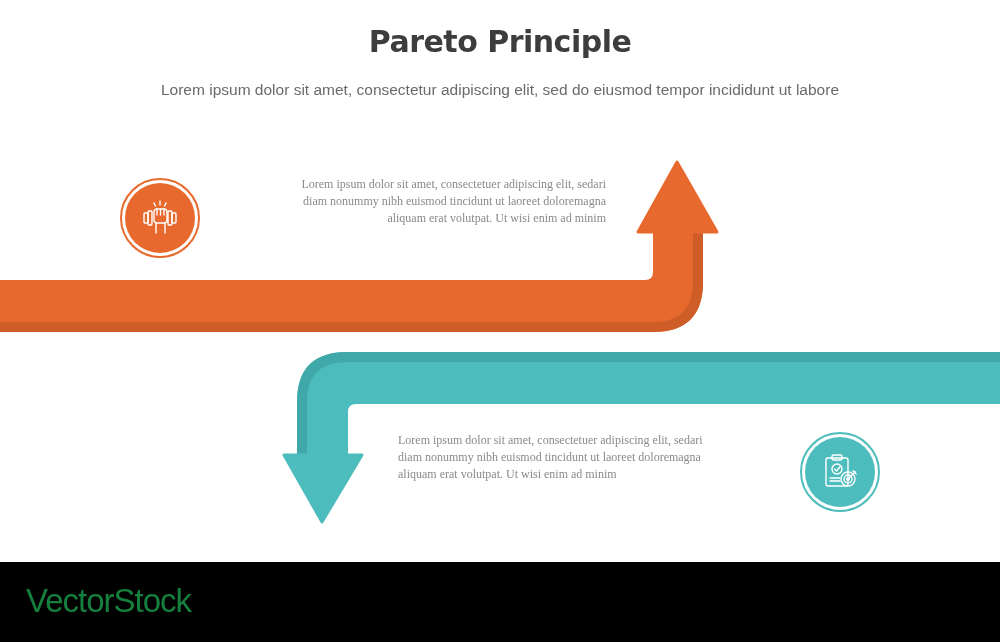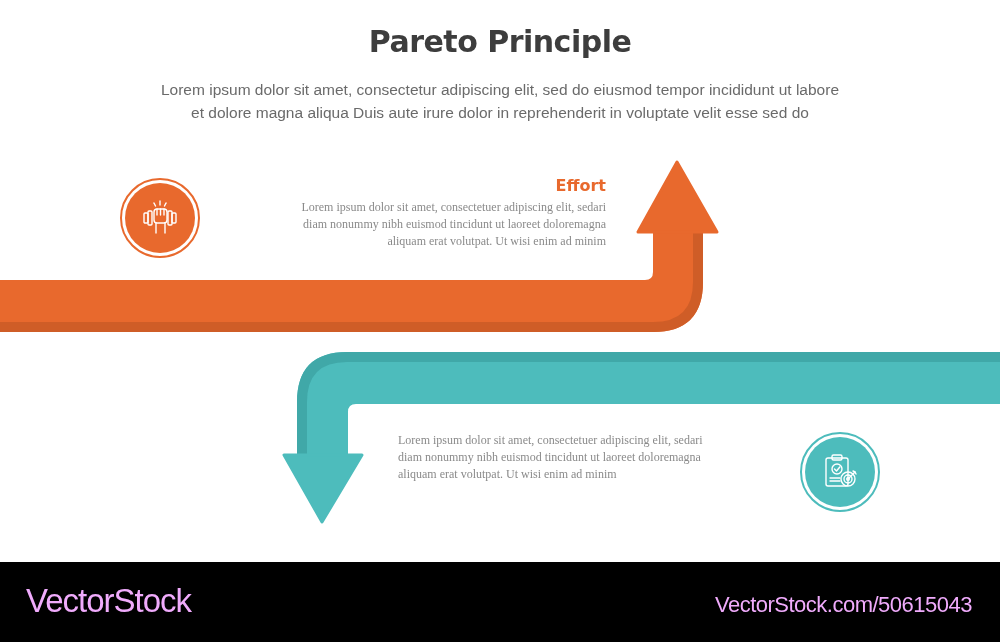--- a/index.html
+++ b/index.html
@@ -41,38 +41,37 @@
     .icon-circle .inner {
       width: 70px; height: 70px; border-radius: 50%;
       display: flex; align-items: center; justify-content: center;
     }
     .icon-effort { left: 120px; top: 178px; border: 2px solid #e8692d; }
     .icon-effort .inner { background: #e8692d; }
     .icon-result { left: 800px; top: 432px; border: 2px solid #4dbcbc; }
     .icon-result .inner { background: #4dbcbc; }
     .footer {
       position: absolute; left: 0; top: 562px; width: 1000px; height: 80px;
-      background: #000000; color: #f0abfc;
+      background: #000000; color: #15803d;
     }
     .footer .logo {
       position: absolute; left: 26px; top: 20px; font-size: 33px;
       font-family: "Liberation Sans", sans-serif; letter-spacing: -1px;
     }
     .footer .ref {
       position: absolute; right: 28px; top: 30px; font-size: 22px;
       font-family: "Liberation Sans", sans-serif; letter-spacing: -0.5px;
     }
   </style>
 </head>
 <body>
 
 <div class="title">Pareto Principle</div>
 <div class="subtitle">
   <span>Lorem ipsum dolor sit amet, consectetur adipiscing elit, sed do eiusmod tempor incididunt ut labore</span>
-  <span>et dolore magna aliqua Duis aute irure dolor in reprehenderit in voluptate velit esse sed do</span>
 </div>
 
 <svg class="arrows" width="1000" height="562" viewBox="0 0 1000 562">
 
   <g>
     <path d="M0,280 L645,280 Q653,280 653,272 L653,228 L703,228 L703,282 Q703,332 653,332 L0,332 Z" fill="#e8692d"></path>
     <path d="M0,322 L653,322 Q693,322 693,282 L693,228 L703,228 L703,282 Q703,332 653,332 L0,332 Z" fill="#cf5d27"></path>
     <path d="M677,162 L717,232 L638,232 Z" fill="#e8692d" stroke="#e8692d" stroke-width="3" stroke-linejoin="round"></path>
   </g>
 
@@ -99,21 +98,20 @@
         <line x1="20.5" y1="11" x2="20.5" y2="17"></line>
         <line x1="24" y1="11" x2="24" y2="17"></line>
         <path d="M16,25 L16,35"></path>
         <path d="M25,25 L25,35"></path>
       </g>
     </svg>
   </div>
 </div>
 
 <div class="block effort">
-  <div class="heading">Effort</div>
   <div class="body-text">
     <span>Lorem ipsum dolor sit amet, consectetuer adipiscing elit, sedari</span>
     <span>diam nonummy nibh euismod tincidunt ut laoreet doloremagna</span>
     <span>aliquam erat volutpat. Ut wisi enim ad minim</span>
   </div>
 </div>
 
 <div class="block result">
   <div class="body-text">
     <span>Lorem ipsum dolor sit amet, consectetuer adipiscing elit, sedari</span>
@@ -137,14 +135,13 @@
         <circle cx="28" cy="27" r="1.3"></circle>
         <line x1="28" y1="27" x2="35" y2="20"></line>
         <path d="M33,19 L35,20 L36,22"></path>
       </g>
     </svg>
   </div>
 </div>
 
 <div class="footer">
   <div class="logo">VectorStock</div>
-  <div class="ref">VectorStock.com/50615043</div>
 </div>
 
 </body></html>

